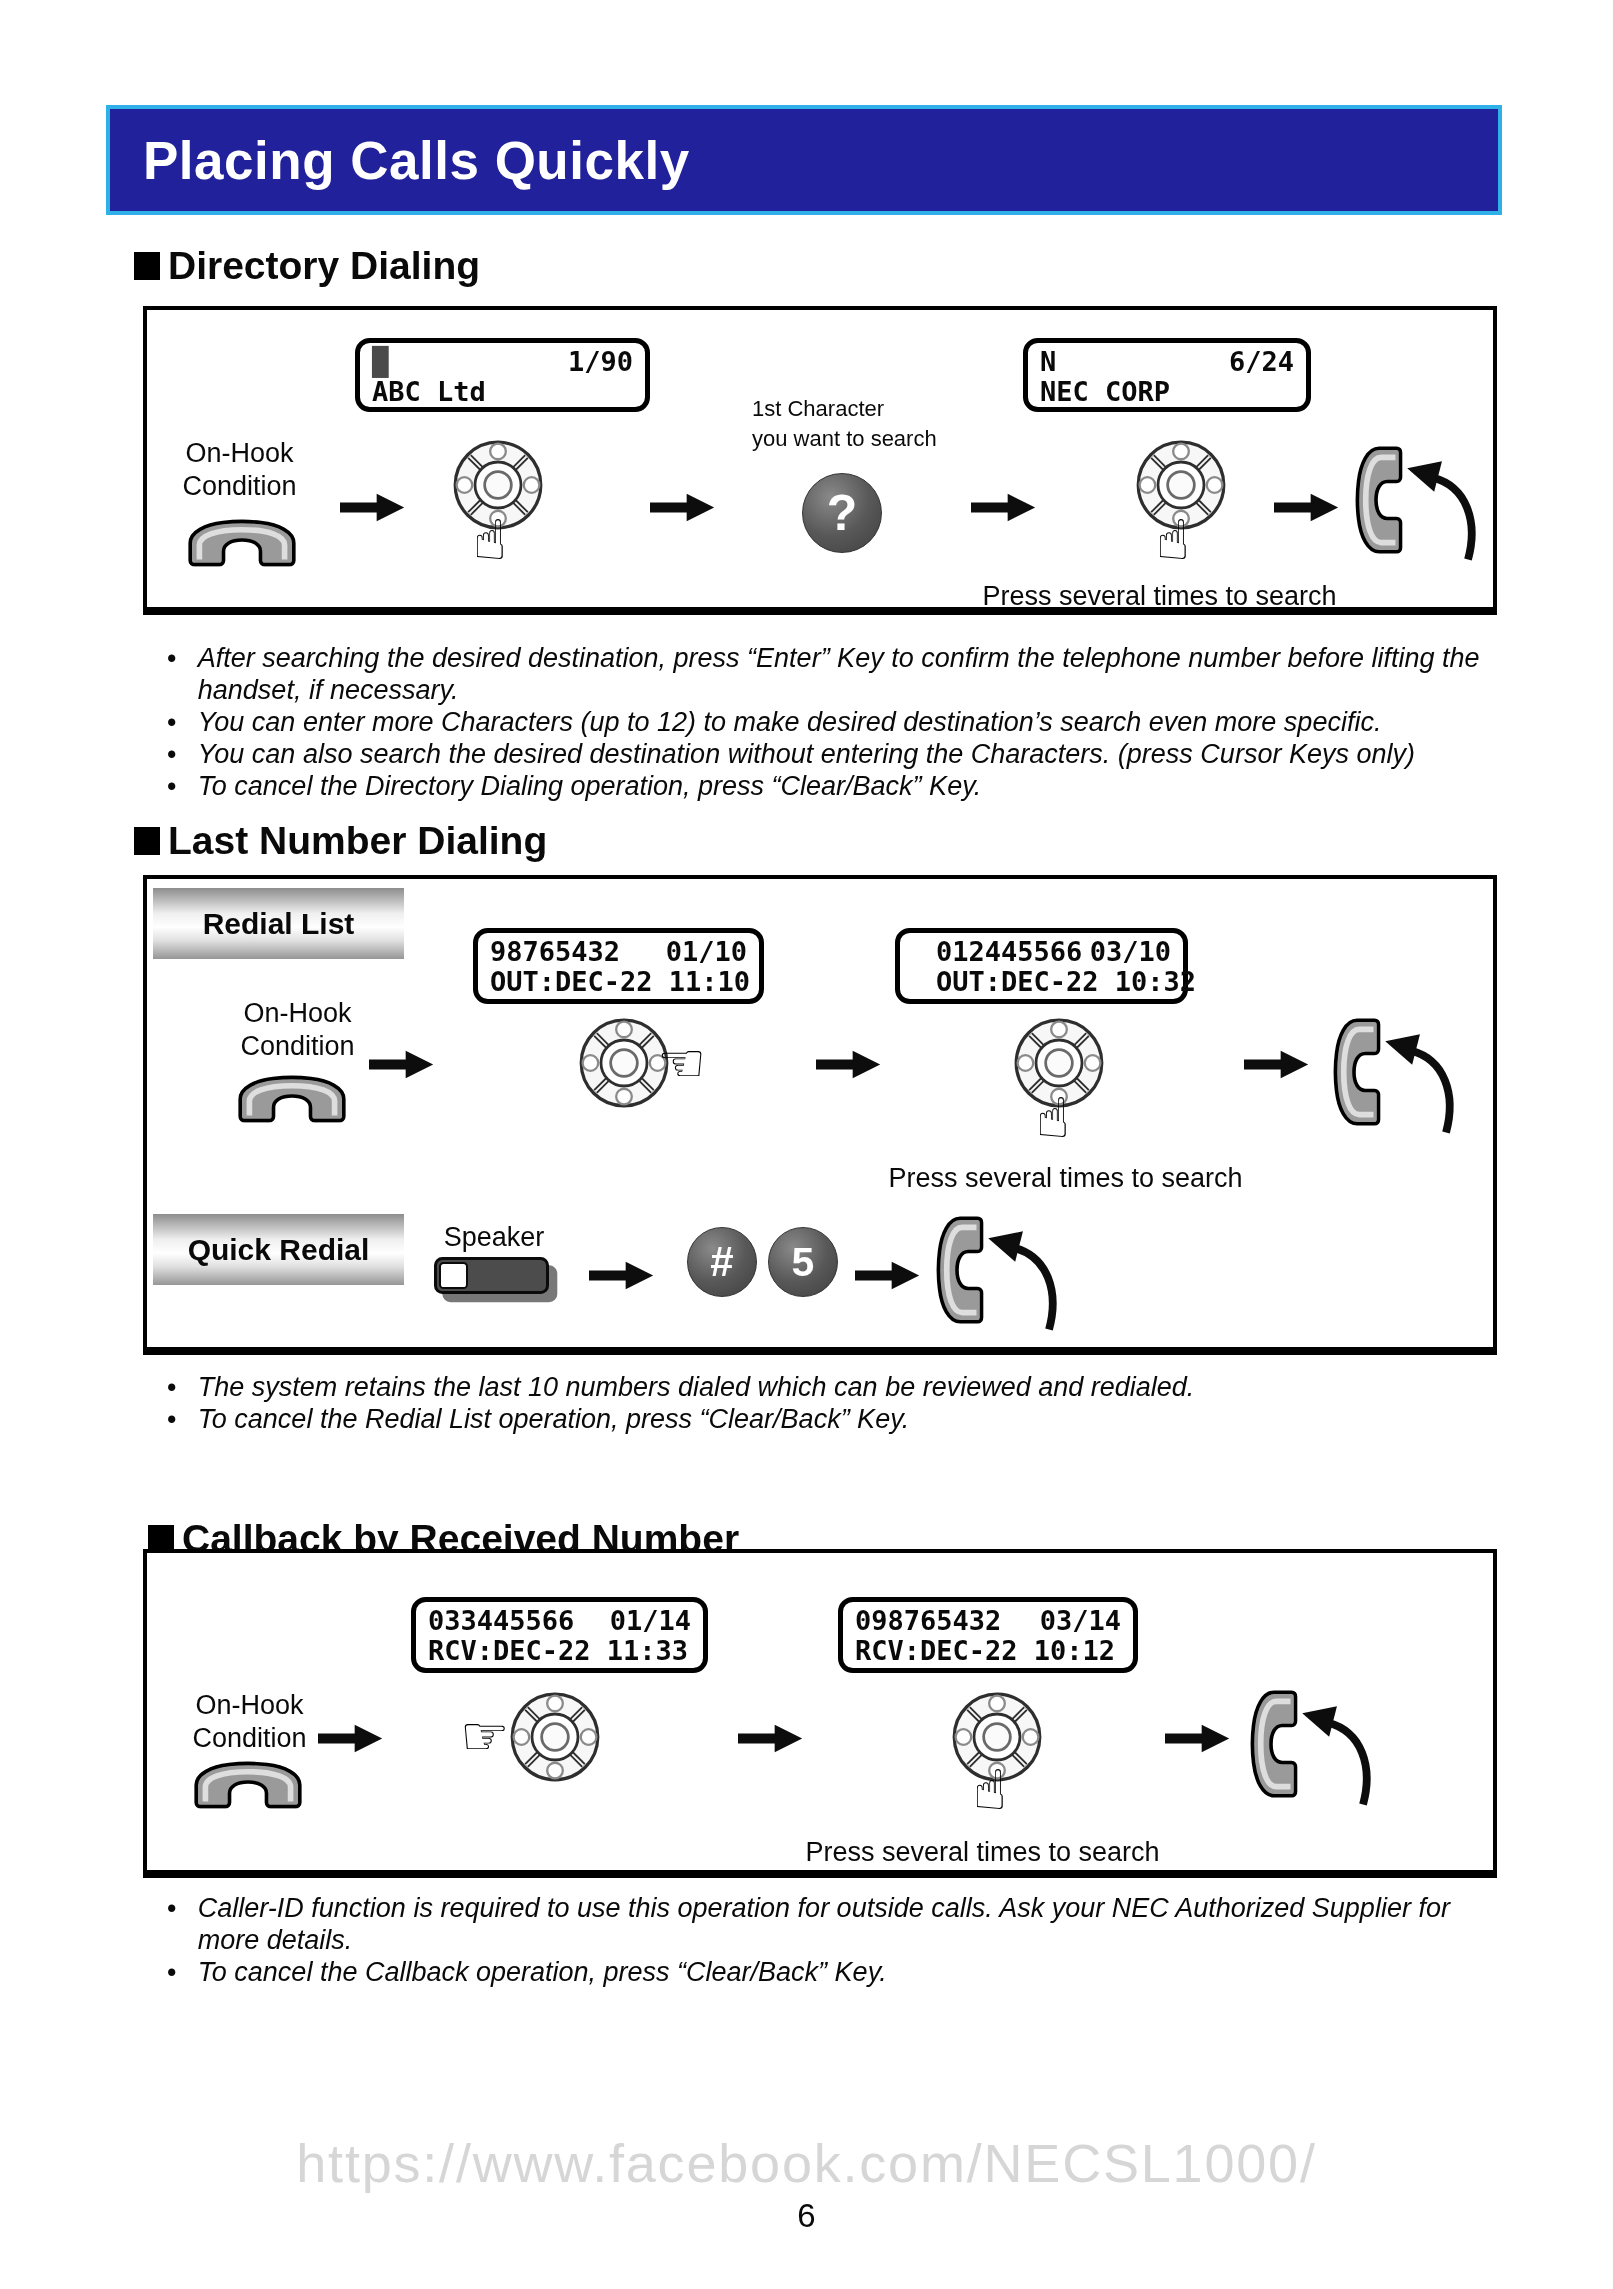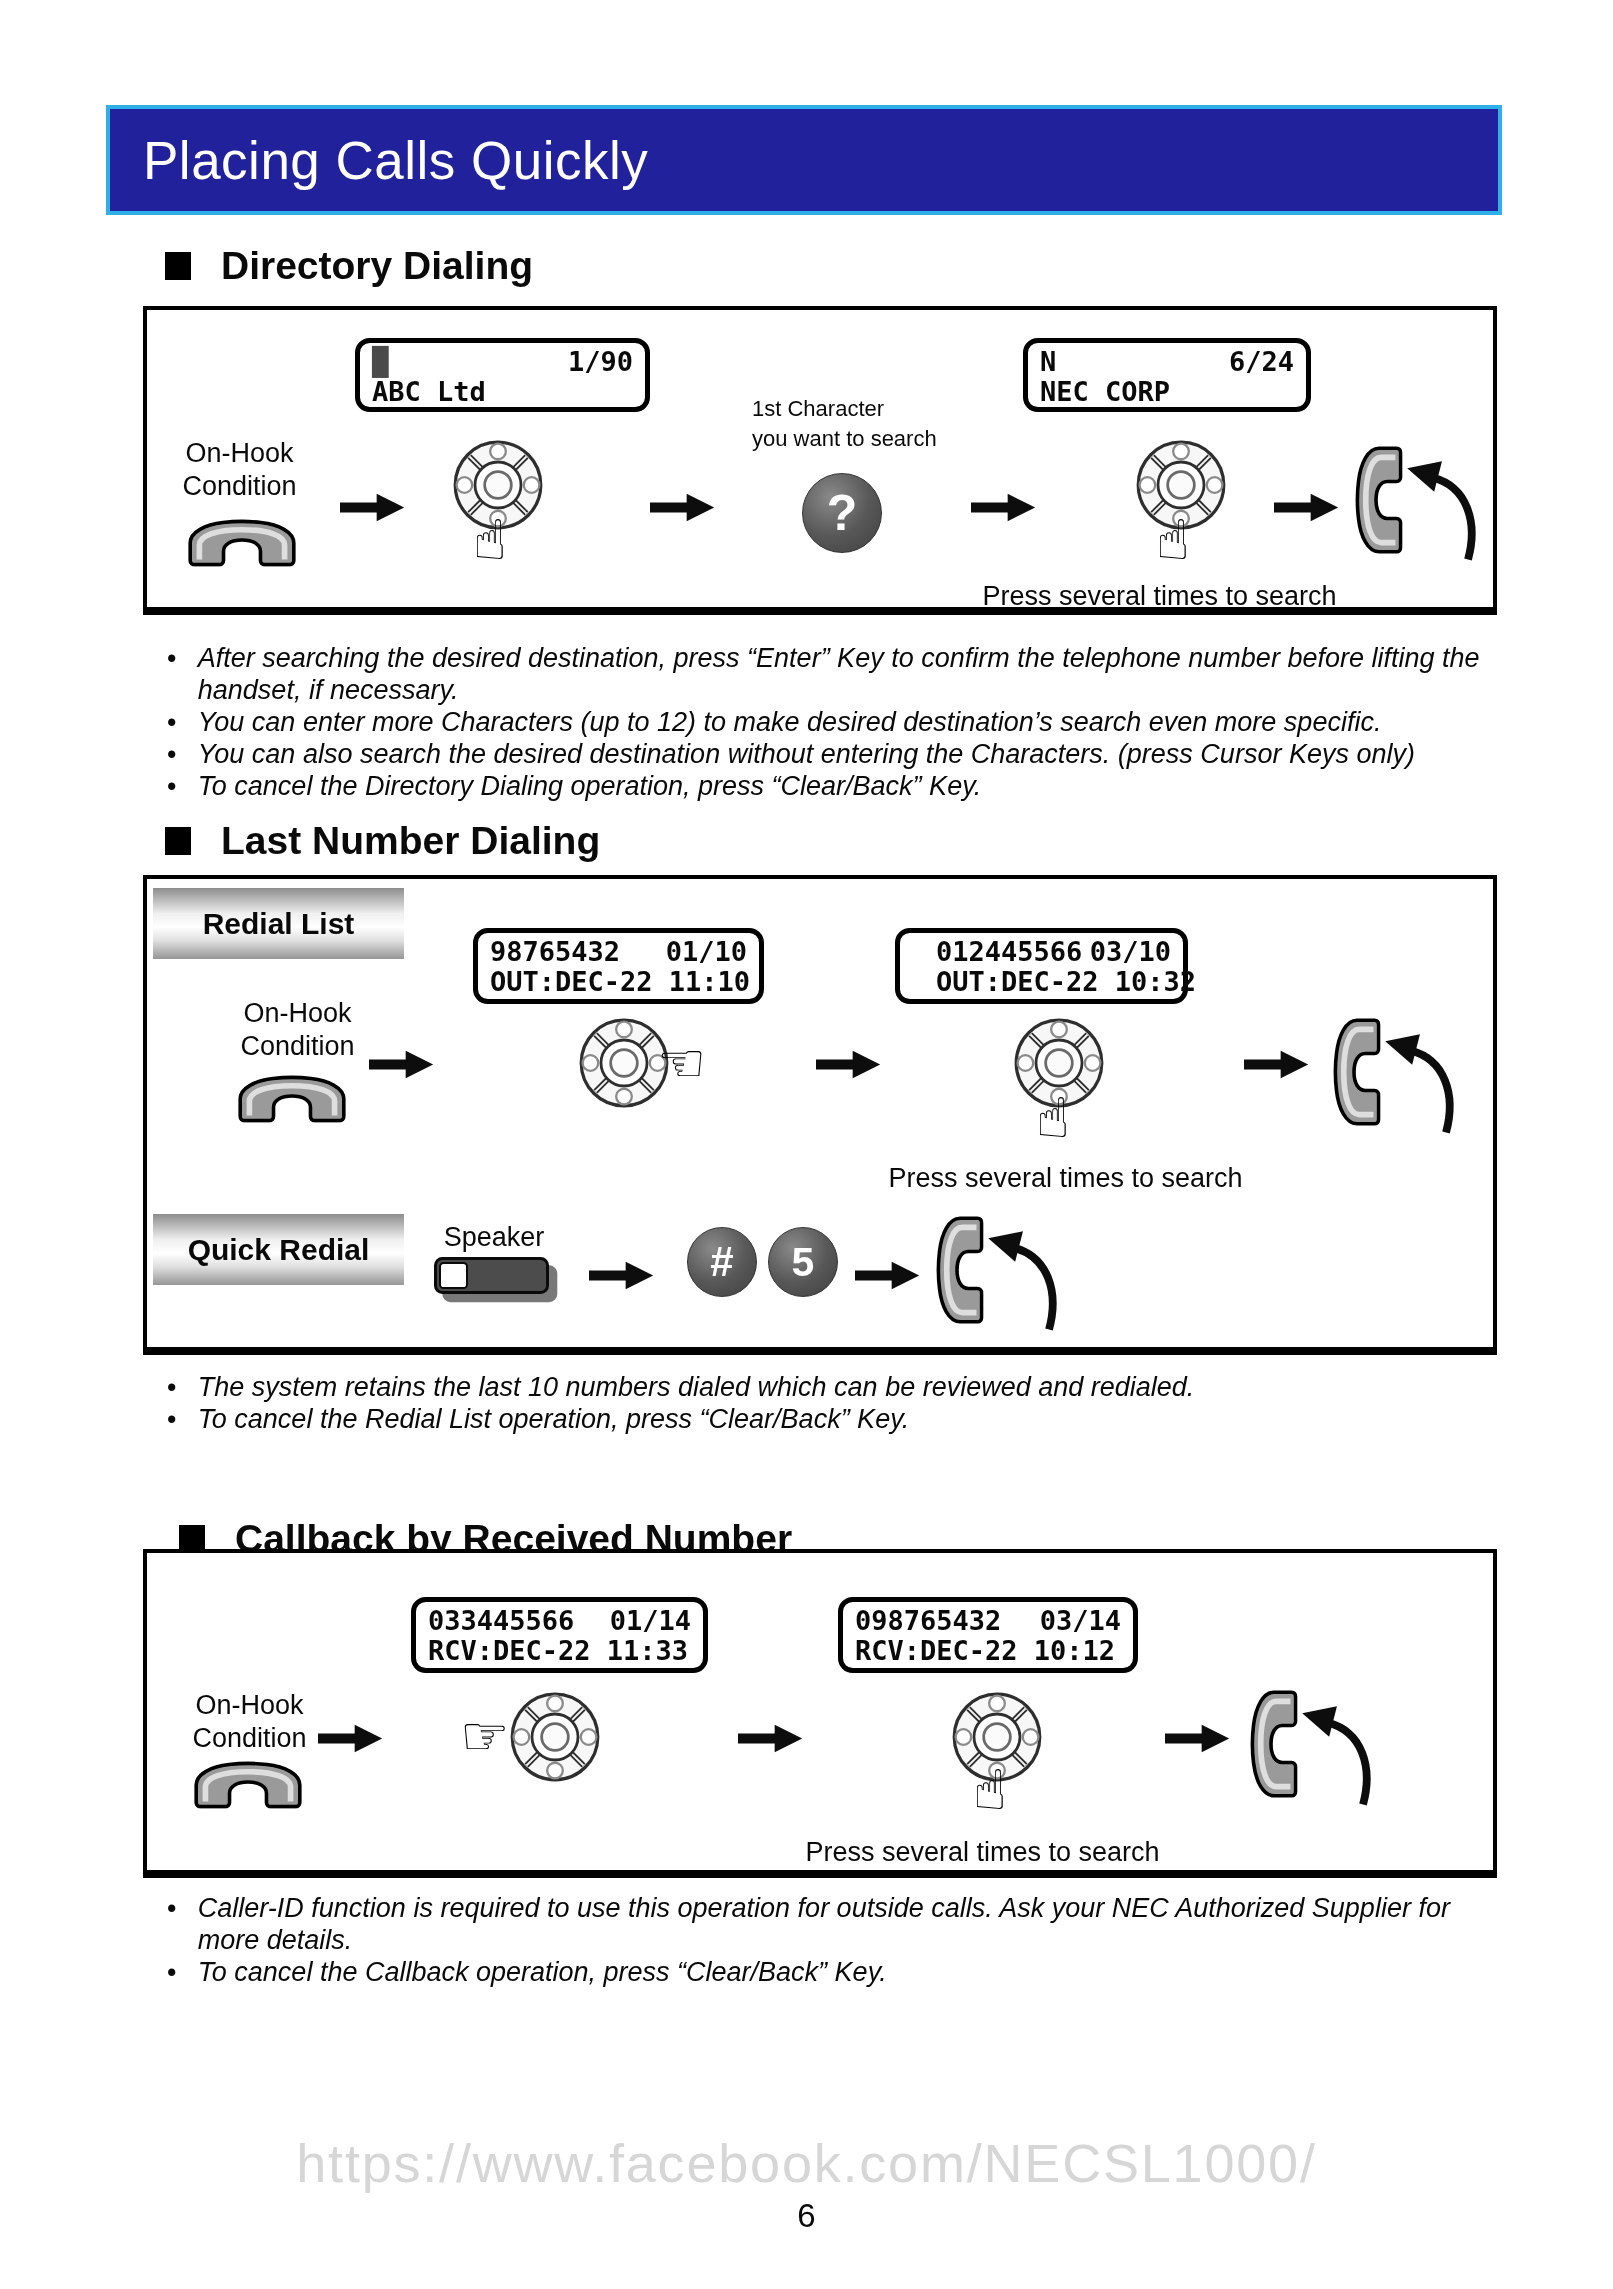--- a/index.html
+++ b/index.html
@@ -3,25 +3,25 @@
 <meta charset="utf-8">
 <style>
   html,body{margin:0;padding:0;background:#e8e8e8;}
   #page{position:relative;width:1613px;height:2290px;background:#ffffff;overflow:hidden;
         font-family:"Liberation Sans",sans-serif;color:#0a0a0a;}
 
   
   .titlebar{position:absolute;left:106px;top:105px;width:1396px;height:110px;
             background:#21219c;border:4.6px solid #2fb0e8;box-sizing:border-box;
             display:flex;align-items:center;}
-  .title-text{color:#ffffff;font-weight:normal;font-size:53px;padding-left:33px;letter-spacing:0.5px;}
-
-  
-  .shead{position:absolute;display:flex;align-items:center;gap:30px;
-         font-size:39px;font-weight:bold;line-height:41px;margin-left:31px;}
+  .title-text{color:#ffffff;font-weight:bold;font-size:53px;padding-left:33px;letter-spacing:0.5px;}
+
+  
+  .shead{position:absolute;display:flex;align-items:center;gap:8px;
+         font-size:39px;font-weight:bold;line-height:41px;}
   .shead .sq{width:26px;height:28px;background:#000;flex:0 0 auto;}
 
   
   .dbox{position:absolute;left:143px;width:1354px;border:4.6px solid #000;border-bottom-width:8.3px;
         box-sizing:border-box;background:#fff;}
 
   
   .lcd{position:absolute;background:#fff;border:5.5px solid #000;border-radius:14.8px;box-sizing:border-box;
        padding:3.7px 12px;font-family:"DejaVu Sans Mono","Liberation Mono",monospace;font-weight:bold;
        font-size:27px;display:flex;flex-direction:column;justify-content:space-between;}

